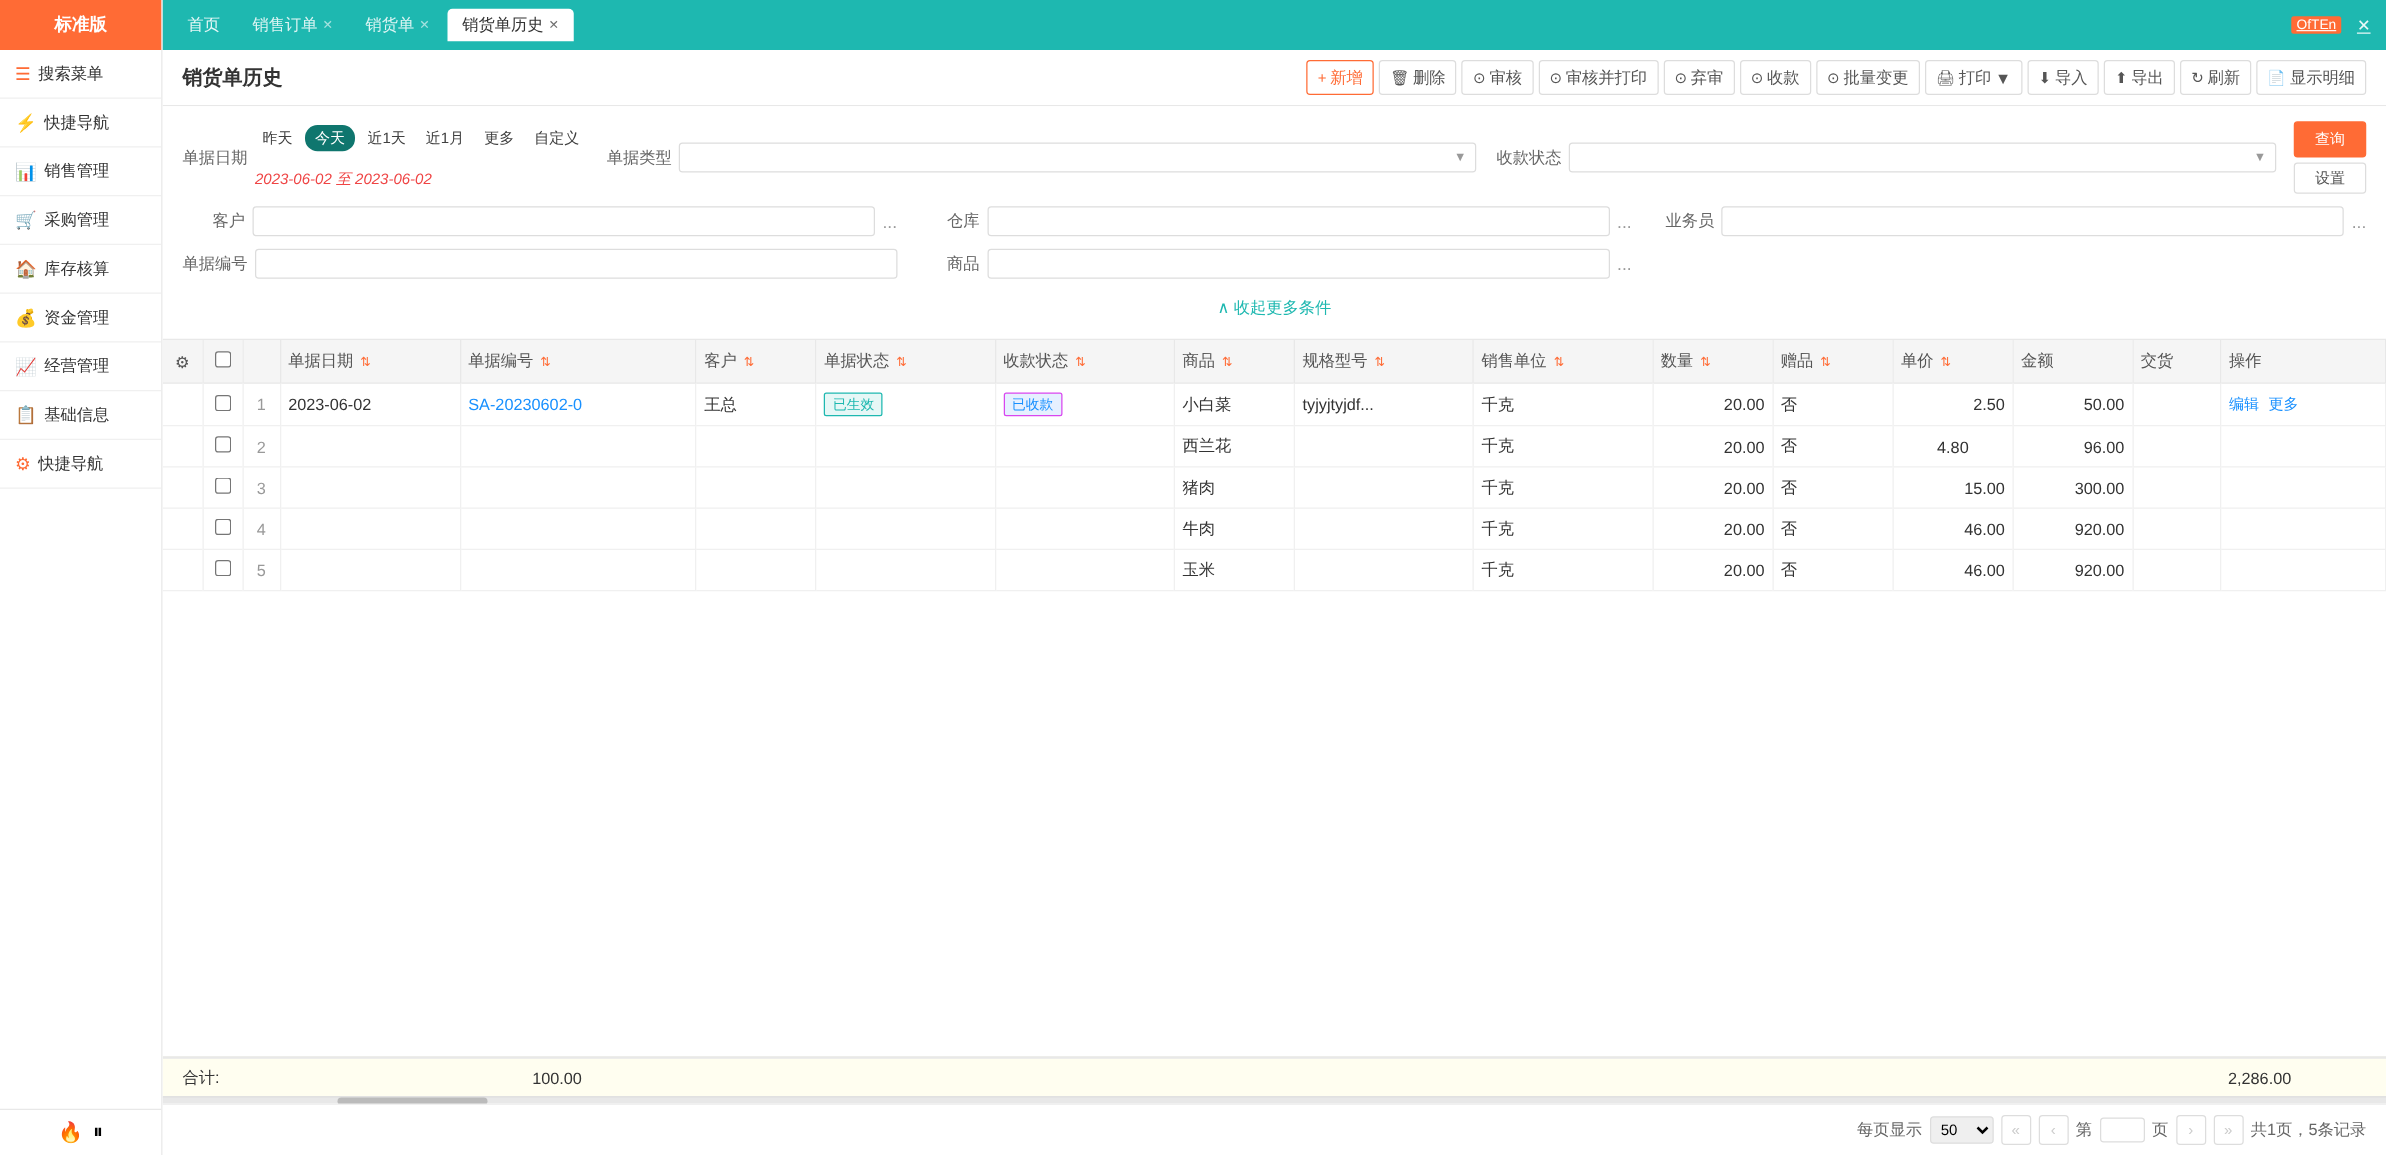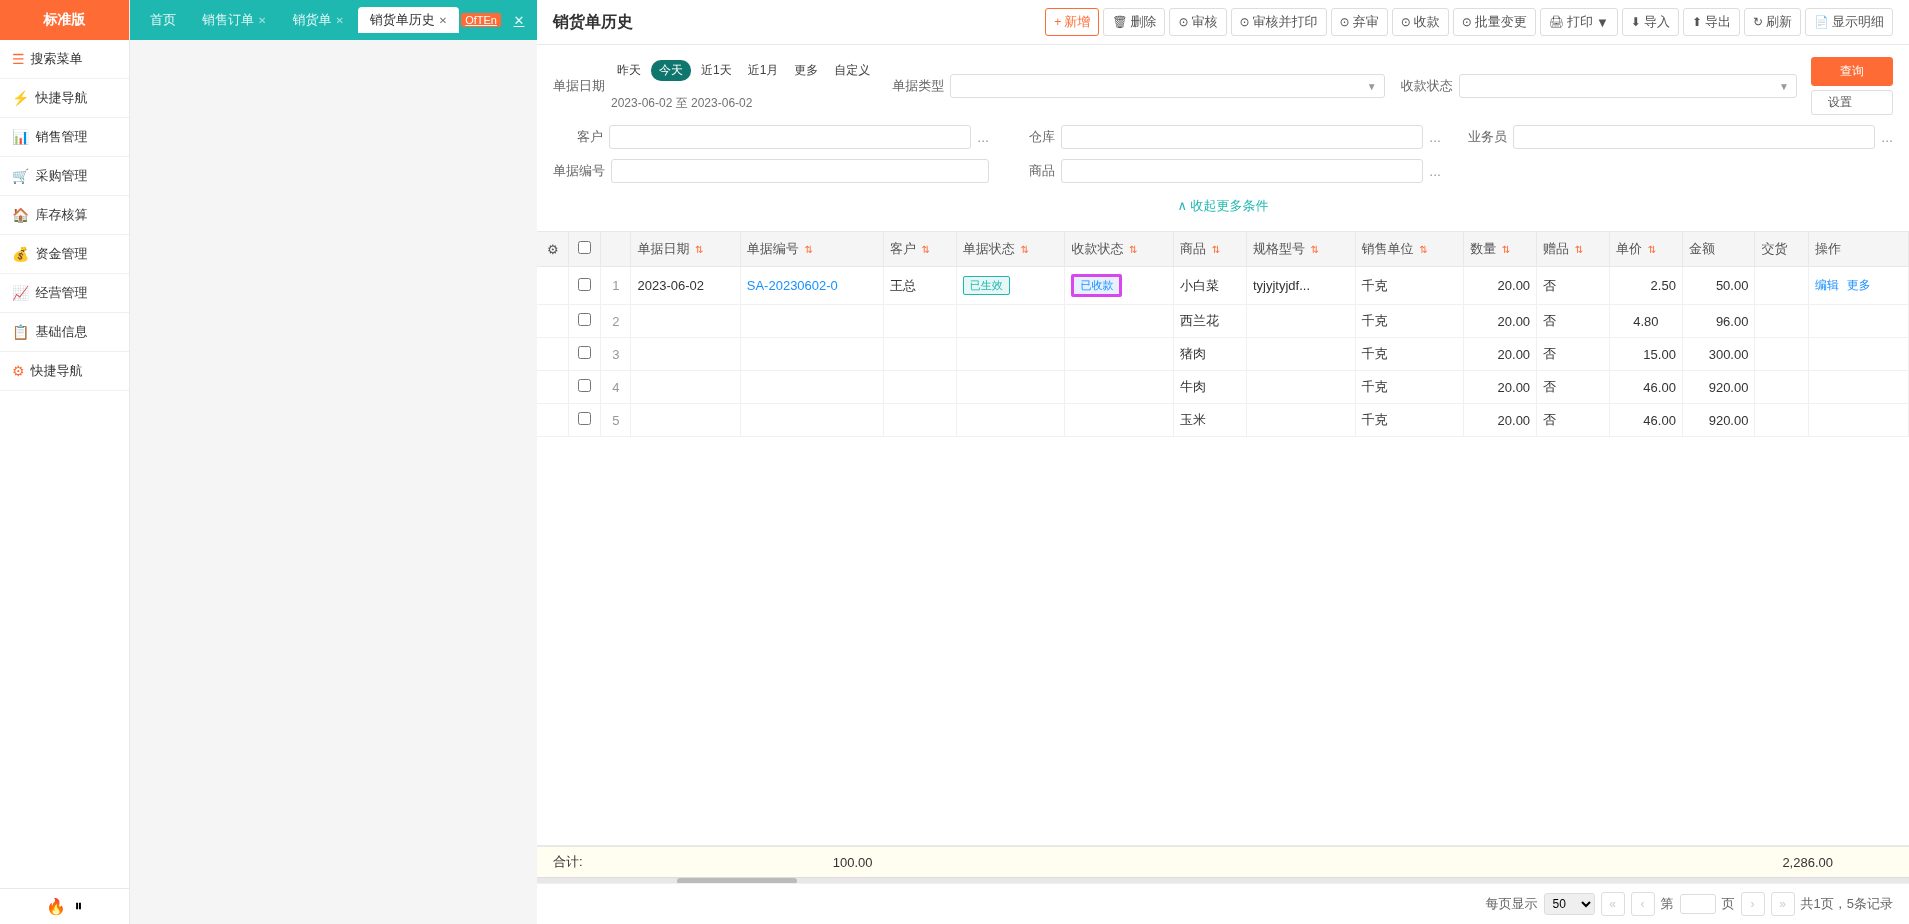--- a/index.html
+++ b/index.html
@@ -39,21 +39,21 @@
       padding: 8px;
       display: flex;
       gap: 8px;
       justify-content: center;
     }
 
     
     .main {
       flex: 1;
       display: flex;
-      flex-direction: row;
+      flex-direction: column;
       overflow: hidden;
     }
 
     
     .topbar {
       height: 40px;
       background: #1eb8b0;
       display: flex;
       align-items: center;
       padding: 0 8px;
@@ -174,21 +174,21 @@
       background: #fff;
       appearance: none;
       cursor: pointer;
     }
     .filter-dots { color: #999; cursor: pointer; font-size: 14px; }
 
     
     .date-filter { display: flex; align-items: center; gap: 4px; }
     .date-btn { padding: 2px 6px; border-radius: 3px; cursor: pointer; font-size: 12px; color: #404040; }
     .date-btn.active { background: #0f766e; color: #fff; border-radius: 10px; padding: 2px 8px; }
-    .date-range { font-size: 12px; color: #737373; margin-top: 12px; }
+    .date-range { font-size: 12px; color: #ef4444; margin-top: 12px; font-style: italic; }
 
     
     .collapse-row {
       text-align: center;
       padding: 4px;
       cursor: pointer;
       color: #1eb8b0;
       font-size: 12px;
     }
 
@@ -224,21 +224,21 @@
       border-right: 1px solid #f0f0f0;
       white-space: nowrap;
     }
     .status-badge {
       display: inline-block;
       padding: 1px 6px;
       border-radius: 2px;
       font-size: 11px;
     }
     .badge-green { background: #e6f7f6; color: #1eb8b0; border: 1px solid #1eb8b0; }
-    .badge-blue { background: #e6f0ff; color: #1890ff; border: 3px solid #d946ef; }
+    .badge-blue { background: #e6f0ff; color: #1890ff; border: 1px solid #d946ef; }
 
     .row-num { color: #999; text-align: center; }
     .action-btn { color: #1890ff; cursor: pointer; margin-right: 4px; font-size: 12px; }
 
     
     .settings-col { width: 32px; text-align: center; cursor: pointer; }
     .check-col { width: 32px; text-align: center; }
 
     
     .footer-total {
@@ -481,21 +481,21 @@
         </div>
 
         <div class="filter-item">
           <span class="filter-label">收款状态</span>
           <div class="filter-select-wrapper">
             <select class="filter-select">
               <option></option>
             </select>
           </div>
           <div style="display:flex;flex-direction:column;gap:4px;margin-left:8px;">
-            <button class="btn btn-primary" style="padding:5px 28px;">查询</button>
+            <button class="btn btn-primary" style="padding:5px 16px;">查询</button>
             <button class="btn" style="padding:3px 16px;text-align:center;">设置</button>
           </div>
         </div>
       </div>
 
       <div class="filter-row">
         <div class="filter-item" style="flex:1;">
           <span class="filter-label">客户</span>
           <input class="filter-input" type="text" style="flex: 1 1 0%;">
           <span class="filter-dots">...</span>

